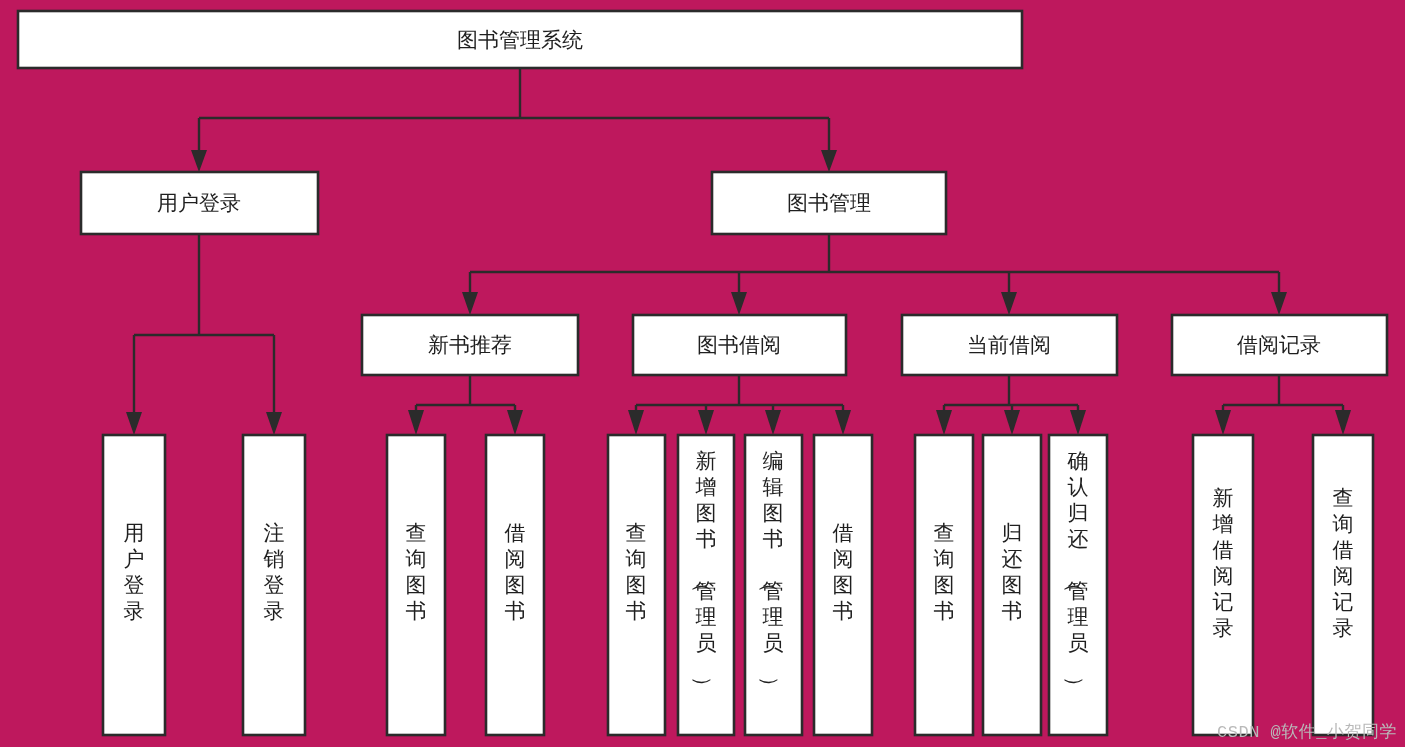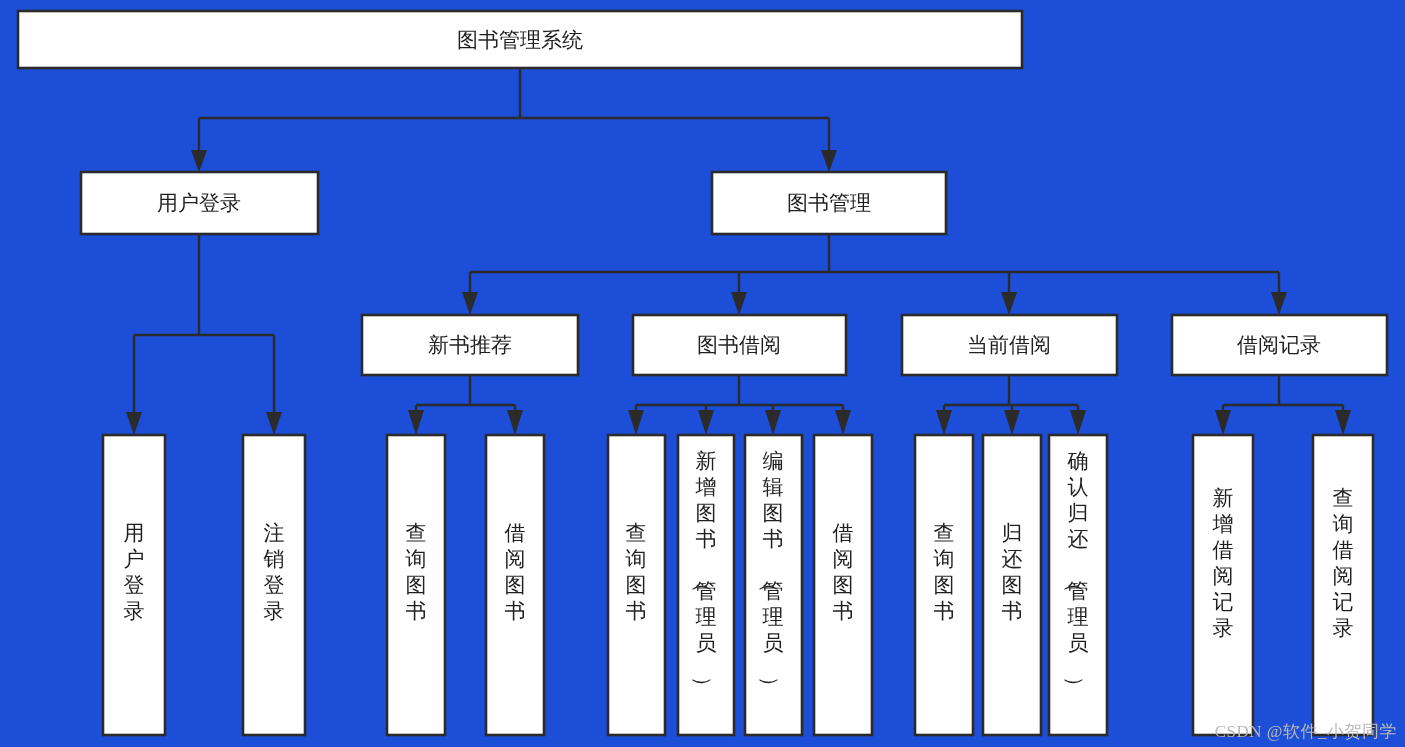--- a/index.html
+++ b/index.html
@@ -11,21 +11,21 @@
   body {
     width: 1405px;
     height: 747px;
     font-family: "DejaVu Sans", "Liberation Sans", sans-serif;
     overflow: hidden;
   }
   #diagram-root {
     position: relative;
     width: 1405px;
     height: 747px;
-    background: #1d4ed8;
+    background: #be185d;
   }
   svg#flow-svg {
     position: absolute;
     left: 0;
     top: 0;
     width: 1405px;
     height: 747px;
   }
   .node-box {
     fill: #ffffff;
@@ -52,21 +52,21 @@
   .node-label-vert {
     font-family: "DejaVu Sans", "Liberation Sans", sans-serif;
     fill: #1f1f1f;
     font-size: 21px;
     text-anchor: middle;
   }
   .watermark {
     position: absolute;
     right: 8px;
     bottom: 4px;
-    font-family: Liberation Serif, serif;
+    font-family: Liberation Mono, monospace;
     font-size: 17px;
     color: #b9b9b9;
     letter-spacing: 0.5px;
     white-space: nowrap;
     user-select: none;
   }
 </style>
 </head>
 <body>
 

